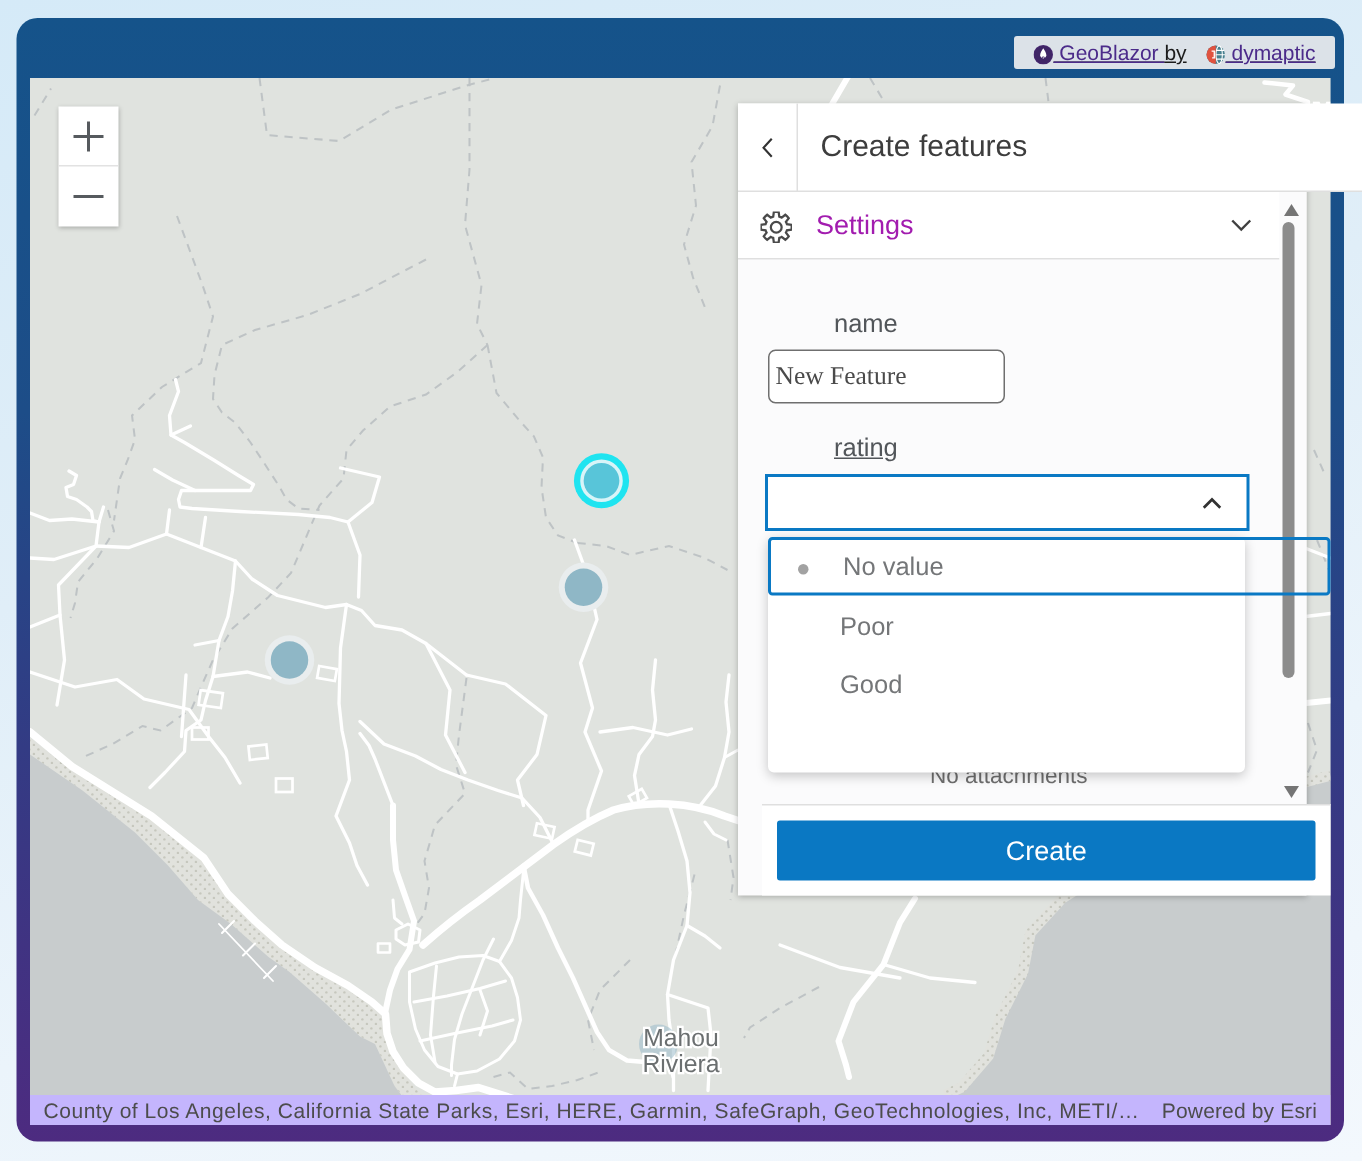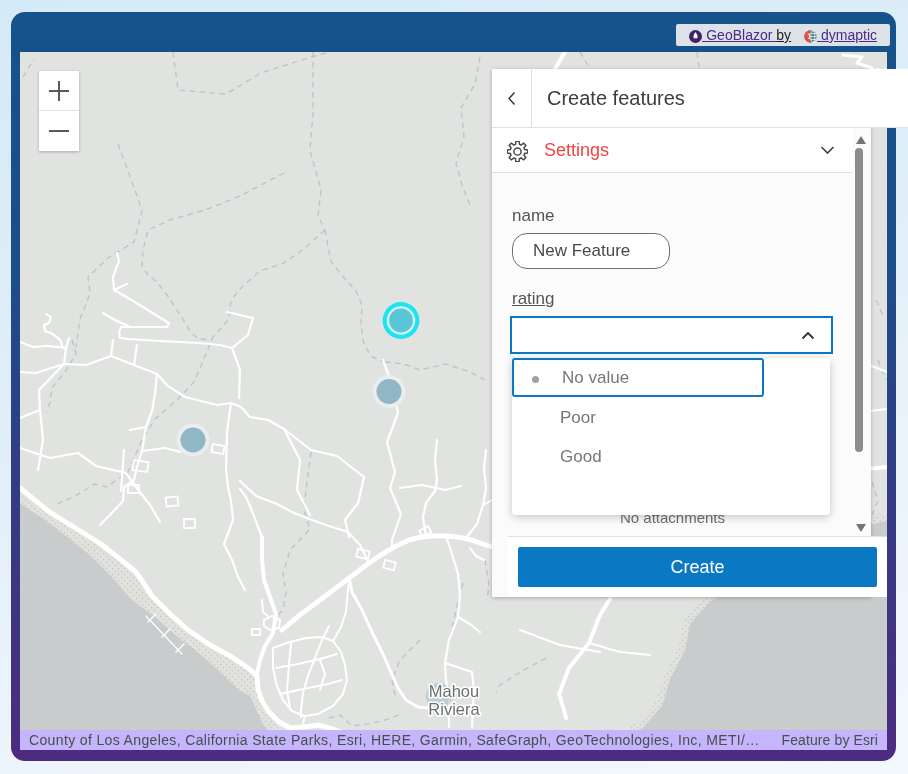--- a/index.html
+++ b/index.html
@@ -54,38 +54,38 @@
   }
   .ptitle {
     position:absolute; left:55px; top:0; height:59px; display:flex; align-items:center;
     font-size:20px; color:#3d3d3d;
   }
   .srow {
     position:absolute; left:0; top:59px; width:361px; height:45px; background:#fff;
     border-bottom:1px solid #dfdfdf;
   }
   .srow .gear { position:absolute; left:15px; top:13px; }
-  .srow .stext { position:absolute; left:52px; top:0; height:45px; display:flex; align-items:center; font-size:18px; color:#ef4444; }
+  .srow .stext { position:absolute; left:52px; top:0; height:45px; display:flex; align-items:center; font-size:18px; color:#a21caf; }
   .srow .chev { position:absolute; left:328px; top:17px; }
-  .lbl { position:absolute; font-size:17px; color:#52565a; }
+  .lbl { position:absolute; font-size:17px; color:#52565a;margin-left:44px; }
   .input {
     position:absolute; left:20px; top:164px; width:158px; height:36px;
-    border:1px solid #6f6f6f; border-radius:15px; background:#fff;
-    font-size:17px; color:#4a4a4a; display:flex; align-items:center; padding-left:20px;
+    border:1px solid #6f6f6f; border-radius:5px; background:#fff;
+    font-size:17px; color:#4a4a4a; display:flex; align-items:center; padding-left:4px;font-family:Liberation Serif, serif;
   }
   .select {
     position:absolute; left:18px; top:247px; width:323px; height:38px;
     border:2px solid #0a79c4; background:#fff;
   }
   .drop {
     position:absolute; left:20px; top:289px; width:318px; height:157px;
     background:#fff; border-radius:4px; box-shadow:0 2px 8px rgba(0,0,0,0.22);
     z-index:5;
   }
-  .ditem { position:absolute; left:0; width:252px; height:39px; display:flex; align-items:center; font-size:17px; color:#747678; }
+  .ditem { position:absolute; left:0; width:375px; height:39px; display:flex; align-items:center; font-size:17px; color:#747678; }
   .ditem .txt { margin-left:48px; }
   .ditem.sel { border:2px solid #0a79c4; border-radius:3px; }
   .ditem .dot { position:absolute; left:18px; top:16px; width:7px; height:7px; border-radius:50%; background:#a2a2a2; }
   .noatt { position:absolute; left:20px; top:440px; width:321px; text-align:center; font-size:15px; color:#6e6e6e; }
   .pfoot { position:absolute; left:0; top:467px; width:379px; height:61px; background:#fff; border-top:1px solid #dfdfdf;margin-left:16px; }
   .createbtn {
     position:absolute; left:10px; top:10px; width:359px; height:40px;
     background:#0a78c3; border-radius:2px; color:#fff; font-size:18px;
     display:flex; align-items:center; justify-content:center;
   }
@@ -250,21 +250,21 @@
         <div class="h"></div>
         <div class="v"></div>
       </div>
       <div class="zb">
         <div class="h"></div>
       </div>
     </div>
 
     <div class="attr">
       <span style="letter-spacing:0.36px;">County of Los Angeles, California State Parks, Esri, HERE, Garmin, SafeGraph, GeoTechnologies, Inc, METI/…</span>
-      <span>Feature by Esri</span>
+      <span>Powered by Esri</span>
     </div>
   </div>
 
   <div class="badge">
     <a><svg class="ico" viewBox="0 0 16 16">
         <circle cx="8" cy="8" r="8" fill="#46276f"></circle>
         <circle cx="8" cy="8" r="7.2" fill="#3f2566"></circle>
         <path d="M8 2.6 C9.2 4.6 10.6 6.2 10.6 8.8 A2.7 2.7 0 0 1 5.4 8.8 C5.4 6.2 6.8 4.6 8 2.6 Z" fill="#fff"></path>
         <circle cx="8" cy="10.6" r="1.2" fill="#3f2566"></circle>
         <circle cx="8" cy="10.6" r="0.55" fill="#fff"></circle>

